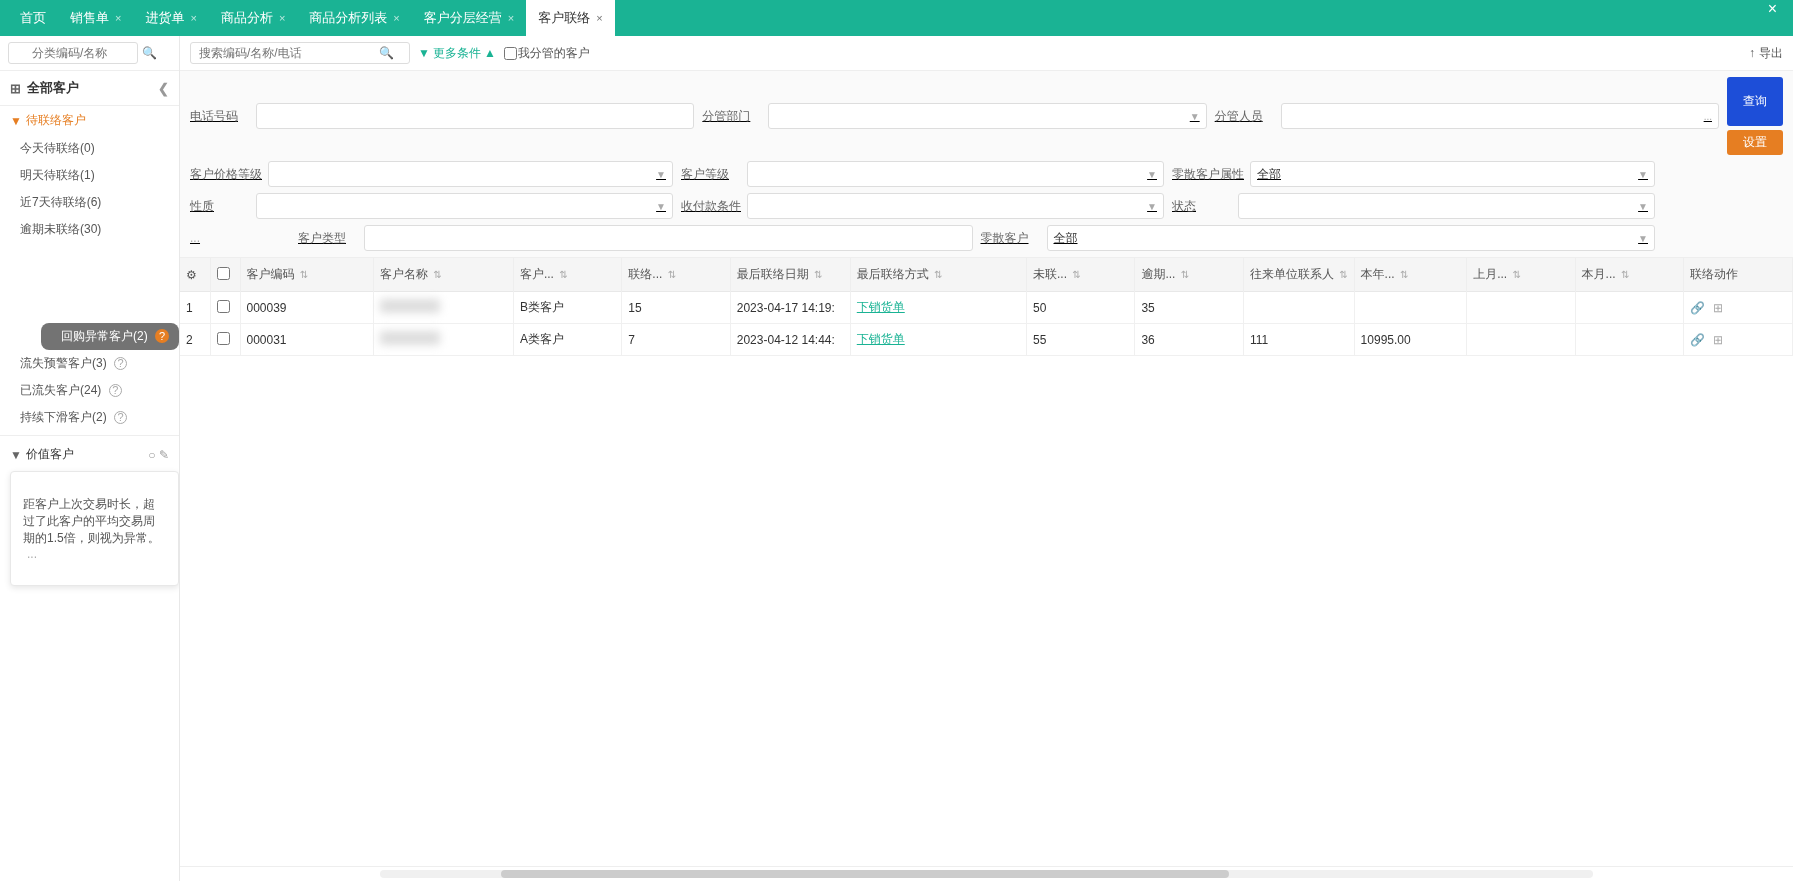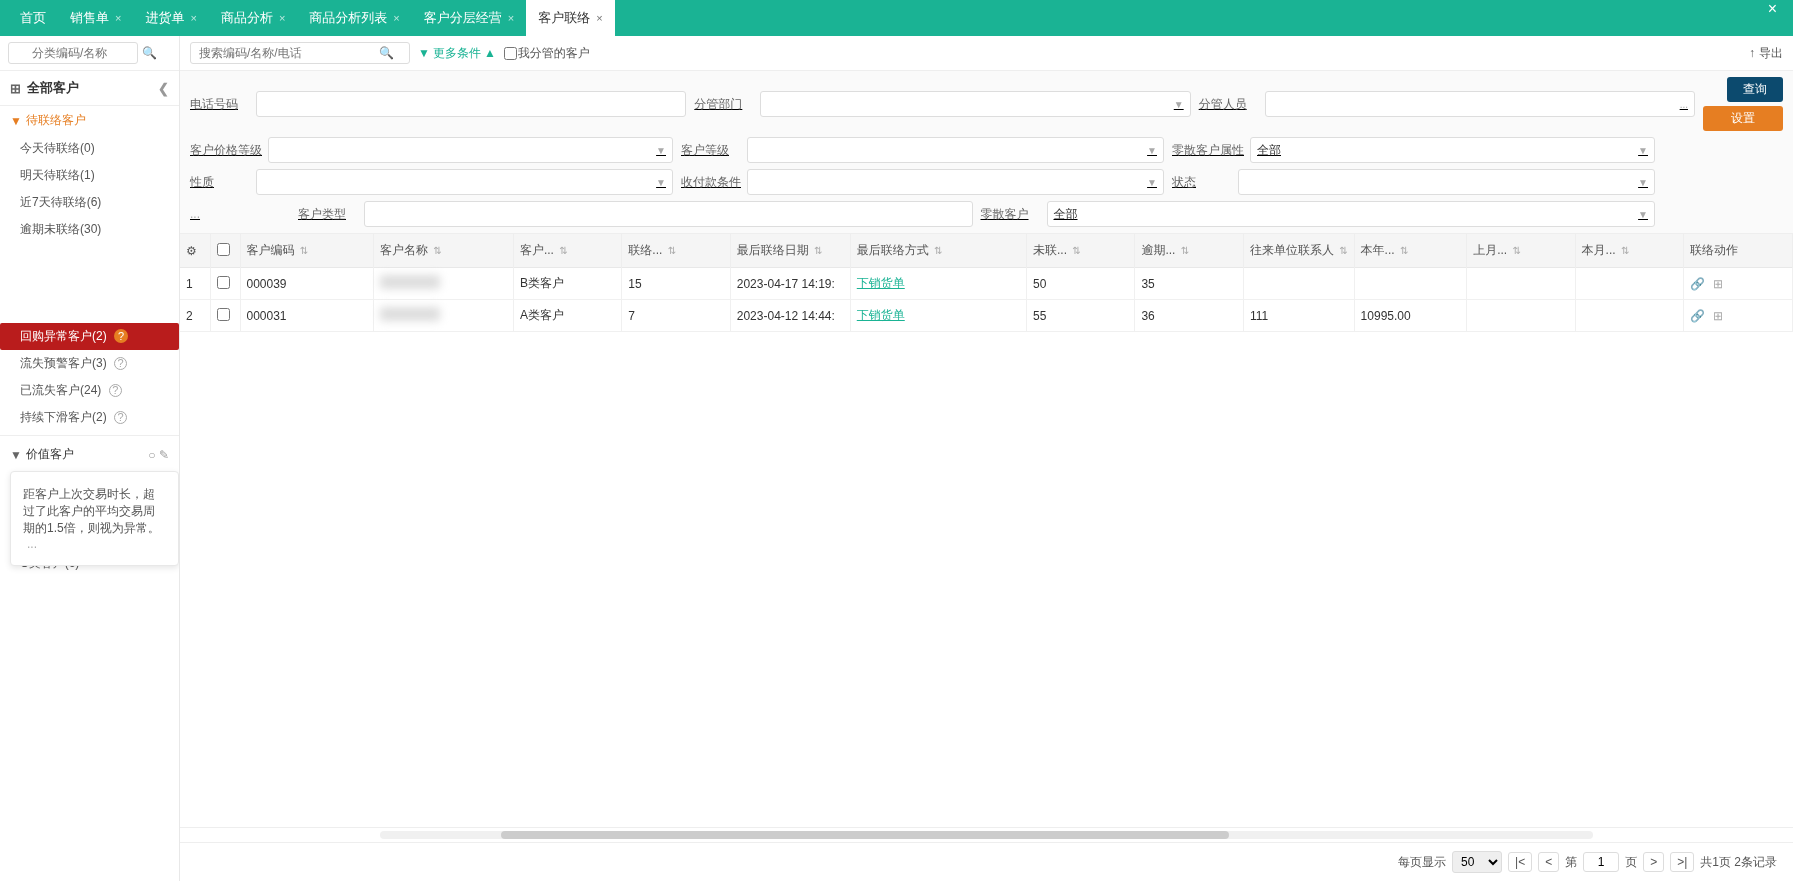--- a/index.html
+++ b/index.html
@@ -82,23 +82,24 @@
     }
     .sidebar-group-header .arrow { margin-right: 4px; }
 
     .sidebar-item {
       padding: 5px 10px 5px 20px;
       font-size: 12px;
       color: #555;
       cursor: pointer;
     }
     .sidebar-item.active {
-      background: #b91c1c;
+      background: #737373;
       color: white;
-      border-radius: 2px;
+      border-radius: 8px;
+      margin-left: 41px;
     }
 
     .sidebar-divider { height: 1px; background: #eee; margin: 4px 0; }
 
     .sidebar-group2-header {
       display: flex;
       align-items: center;
       padding: 6px 10px;
       font-size: 12px;
       color: #333;
@@ -216,47 +217,46 @@
       height: 26px;
       background: white;
     }
 
     .action-btns {
       display: flex;
       flex-direction: column;
       gap: 4px;
     }
     .btn-query {
-      background: #0c4a6e;
+      background: #1d4ed8;
       color: white;
       border: none;
       border-radius: 3px;
-      padding: 4px 16px;
+      padding: 16px 16px;
       font-size: 12px;
       cursor: pointer;
       white-space: nowrap;
-      margin-left: 24px;
     }
     .btn-settings {
       background: #e67e22;
       color: white;
       border: none;
       border-radius: 3px;
       padding: 4px 16px;
       font-size: 12px;
       cursor: pointer;
       white-space: nowrap;
     }
 
     
     .tooltip-box {
       background: white;
       border: 1px solid #e8e8e8;
       border-radius: 4px;
-      padding: 14px 12px;
+      padding: 24px 12px;
       font-size: 12px;
       color: #555;
       position: absolute;
       top: 228px;
       left: 10px;
       max-width: 300px;
       z-index: 100;
       box-shadow: 0 2px 6px rgba(0,0,0,0.1);
     }
 
@@ -705,29 +705,15 @@
         </tbody>
       </table>
     </div>
 
     <div class="bottom-scroll">
       <div class="scroll-track">
         <div class="scroll-thumb"></div>
       </div>
     </div>
 
-    <div class="pagination-bar">
-      <span>每页显示</span>
-      <select class="page-size-select">
-        <option>50</option>
-      </select>
-      <button class="page-btn">|&lt;</button>
-      <button class="page-btn">&lt;</button>
-      <span>第</span>
-      <input class="page-input" type="text" value="1" style="">
-      <span>页</span>
-      <button class="page-btn">&gt;</button>
-      <button class="page-btn">&gt;|</button>
-      <span>共1页 2条记录</span>
-    </div>
 
   </div>
 </div>
 
 </body></html>

